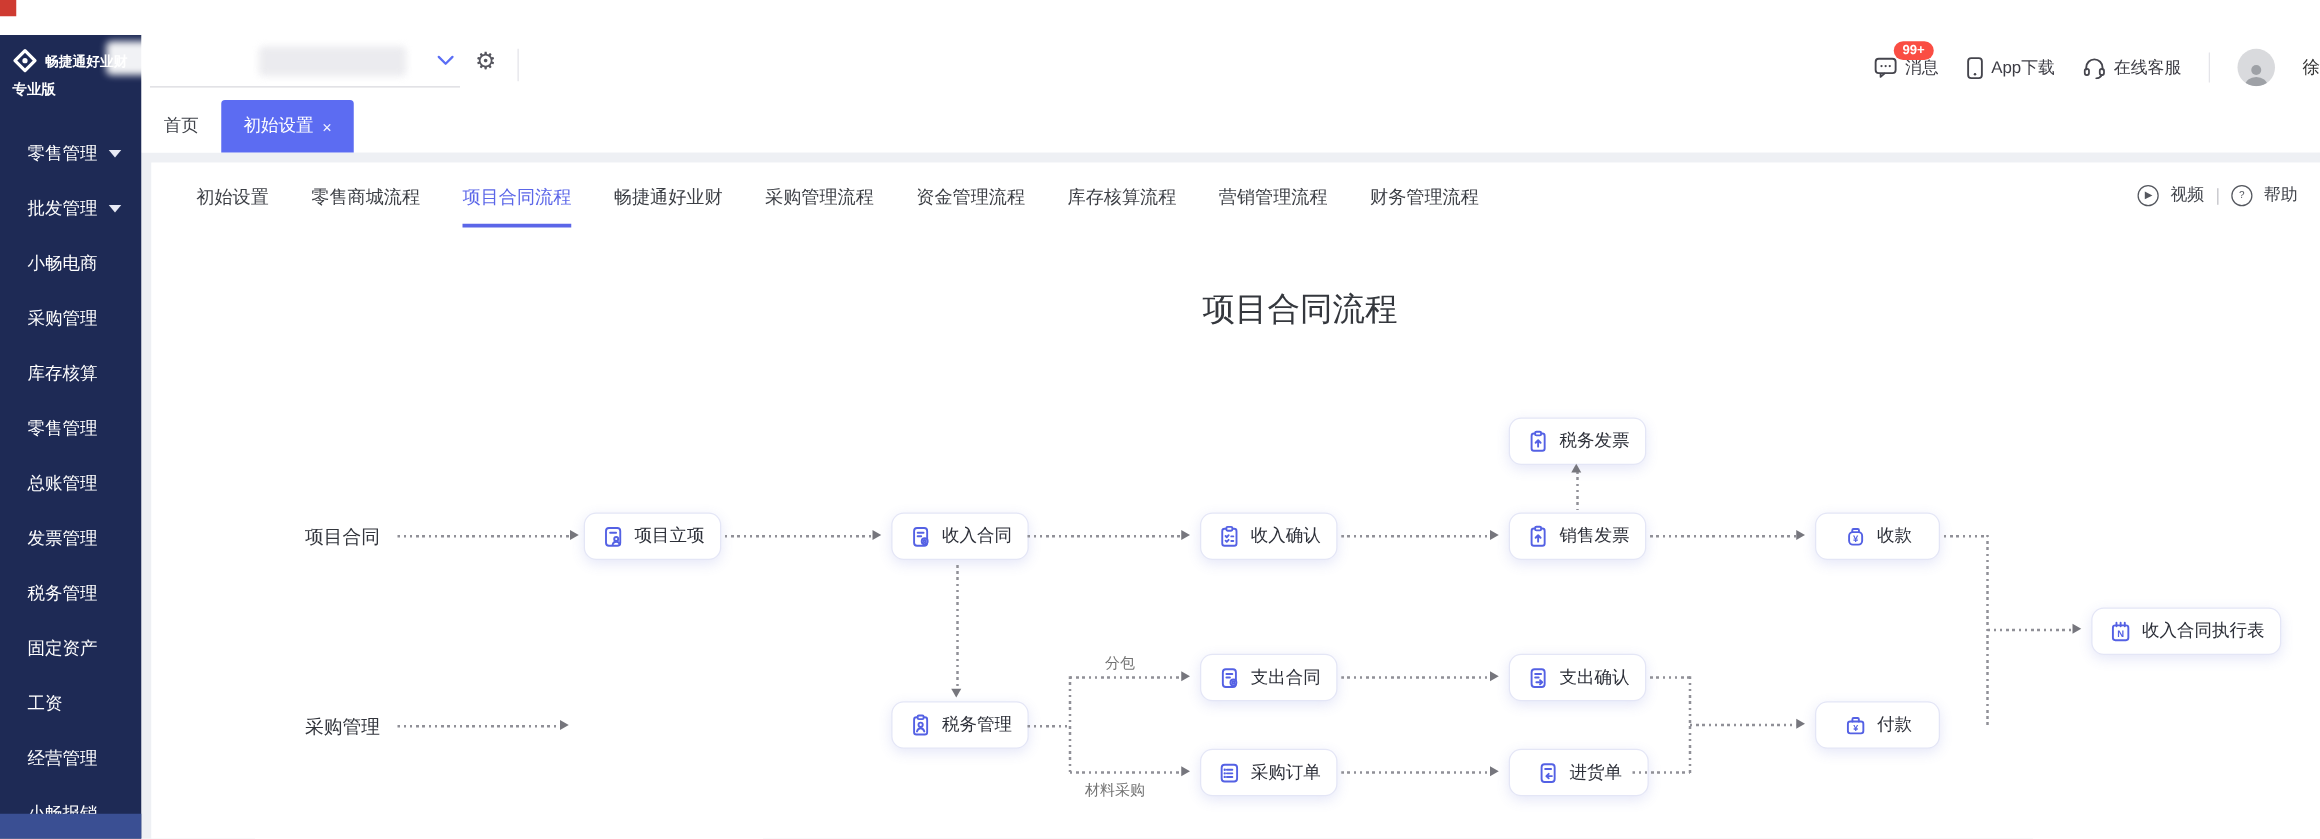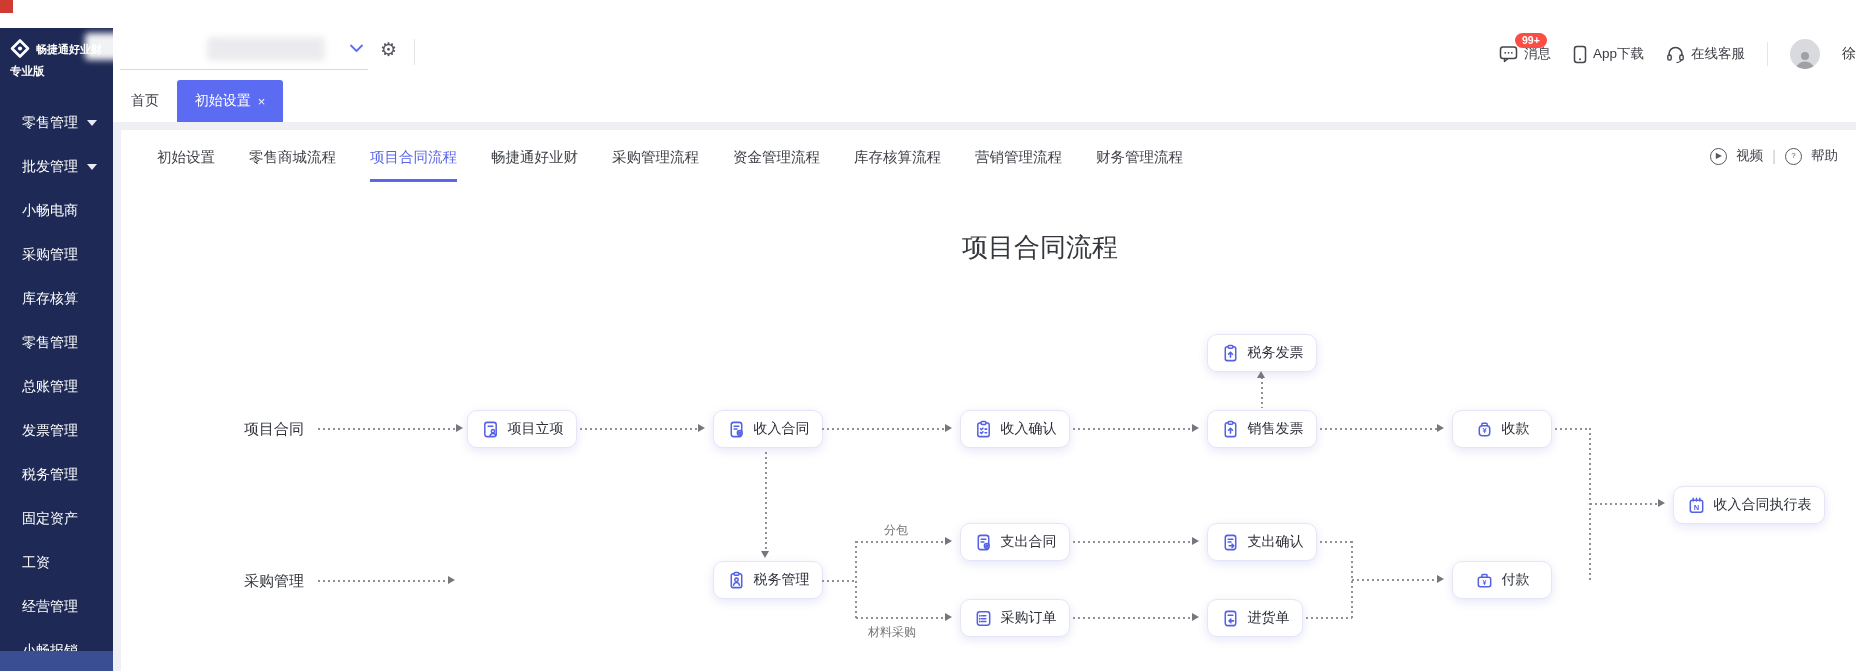--- a/index.html
+++ b/index.html
@@ -58,21 +58,21 @@
 
   
   .canvas { position:absolute; inset:0; z-index:10; pointer-events:none; }
   .canvas > * { pointer-events:auto; }
   .flow-title { position:absolute; left:880px; top:230px; width:320px; text-align:center; font-size:26px; font-weight:500; color:#34373d; }
   .lane-label { position:absolute; font-size:15px; font-weight:400; color:#32353c; }
   .branch-label { position:absolute; font-size:12px; color:#737373; }
   .node { position:absolute; height:38px; display:flex; align-items:center; justify-content:center; gap:8px;
           background:#fff; border:1px solid #e4e6f6; border-radius:10px;
           box-shadow:0 3px 10px rgba(93,103,214,.16); font-size:14px; color:#2c2f38; font-weight:500; cursor:pointer; white-space:nowrap; }
-  .w4 { width:110px; } .w3 { width:96px;align-items:center; } .w2 { width:100px; } .w7 { width:152px; }
+  .w4 { width:110px; } .w3 { width:112px;align-items:center; } .w2 { width:100px; } .w7 { width:152px; }
   .dot-h { position:absolute; height:2px; background:repeating-linear-gradient(90deg,#909097 0 2px,transparent 2px 5px); }
   .dot-v { position:absolute; width:2px; background:repeating-linear-gradient(180deg,#909097 0 2px,transparent 2px 5px); }
   .arr-r { position:absolute; width:0; height:0; border-left:7px solid #76767d; border-top:4.5px solid transparent; border-bottom:4.5px solid transparent; }
   .arr-u { position:absolute; width:0; height:0; border-bottom:7px solid #76767d; border-left:4.5px solid transparent; border-right:4.5px solid transparent; }
   .arr-d { position:absolute; width:0; height:0; border-top:7px solid #76767d; border-left:4.5px solid transparent; border-right:4.5px solid transparent; }
 
   
   .blur1 { position:absolute; left:85px; top:33px; width:122px; height:27px; background:rgba(255,255,255,.94); filter:blur(3px); border-radius:4px; z-index:60; }
   .blur2 { position:absolute; left:207px; top:37px; width:118px; height:24px; background:#e9e9ed; opacity:.88; filter:blur(3px); border-radius:4px; z-index:60; }
 

